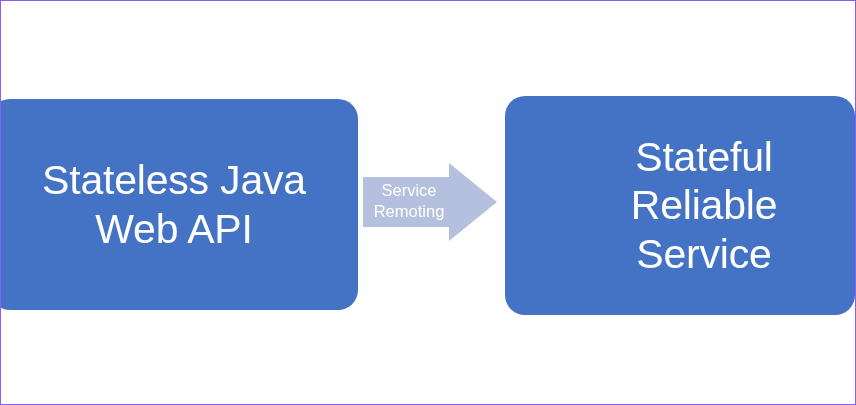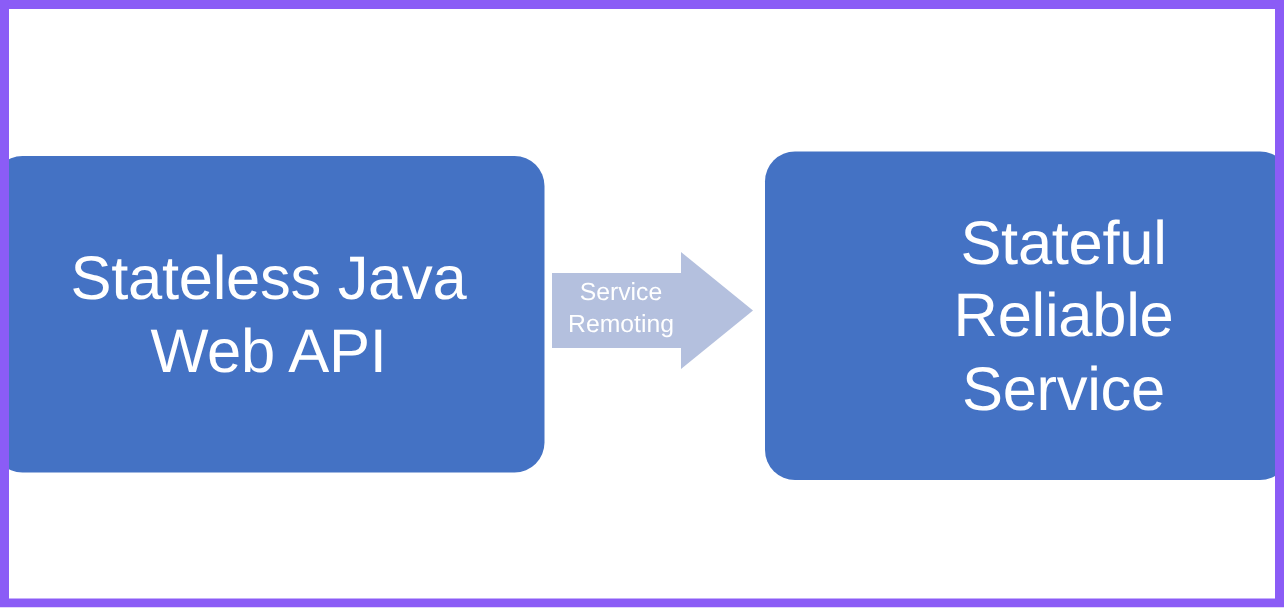--- a/index.html
+++ b/index.html
@@ -11,21 +11,21 @@
   body {
     font-family: "Liberation Sans", sans-serif;
   }
 
   #diagram-canvas {
     position: relative;
     width: 856px;
     height: 405px;
     background: #ffffff;
     box-sizing: border-box;
-    border: 6px solid #8b5cf6;
+    border: 1px solid #8b5cf6;
     overflow: hidden;
   }
 
   
   .node-box {
     position: absolute;
     display: flex;
     align-items: center;
     justify-content: center;
     text-align: center;

